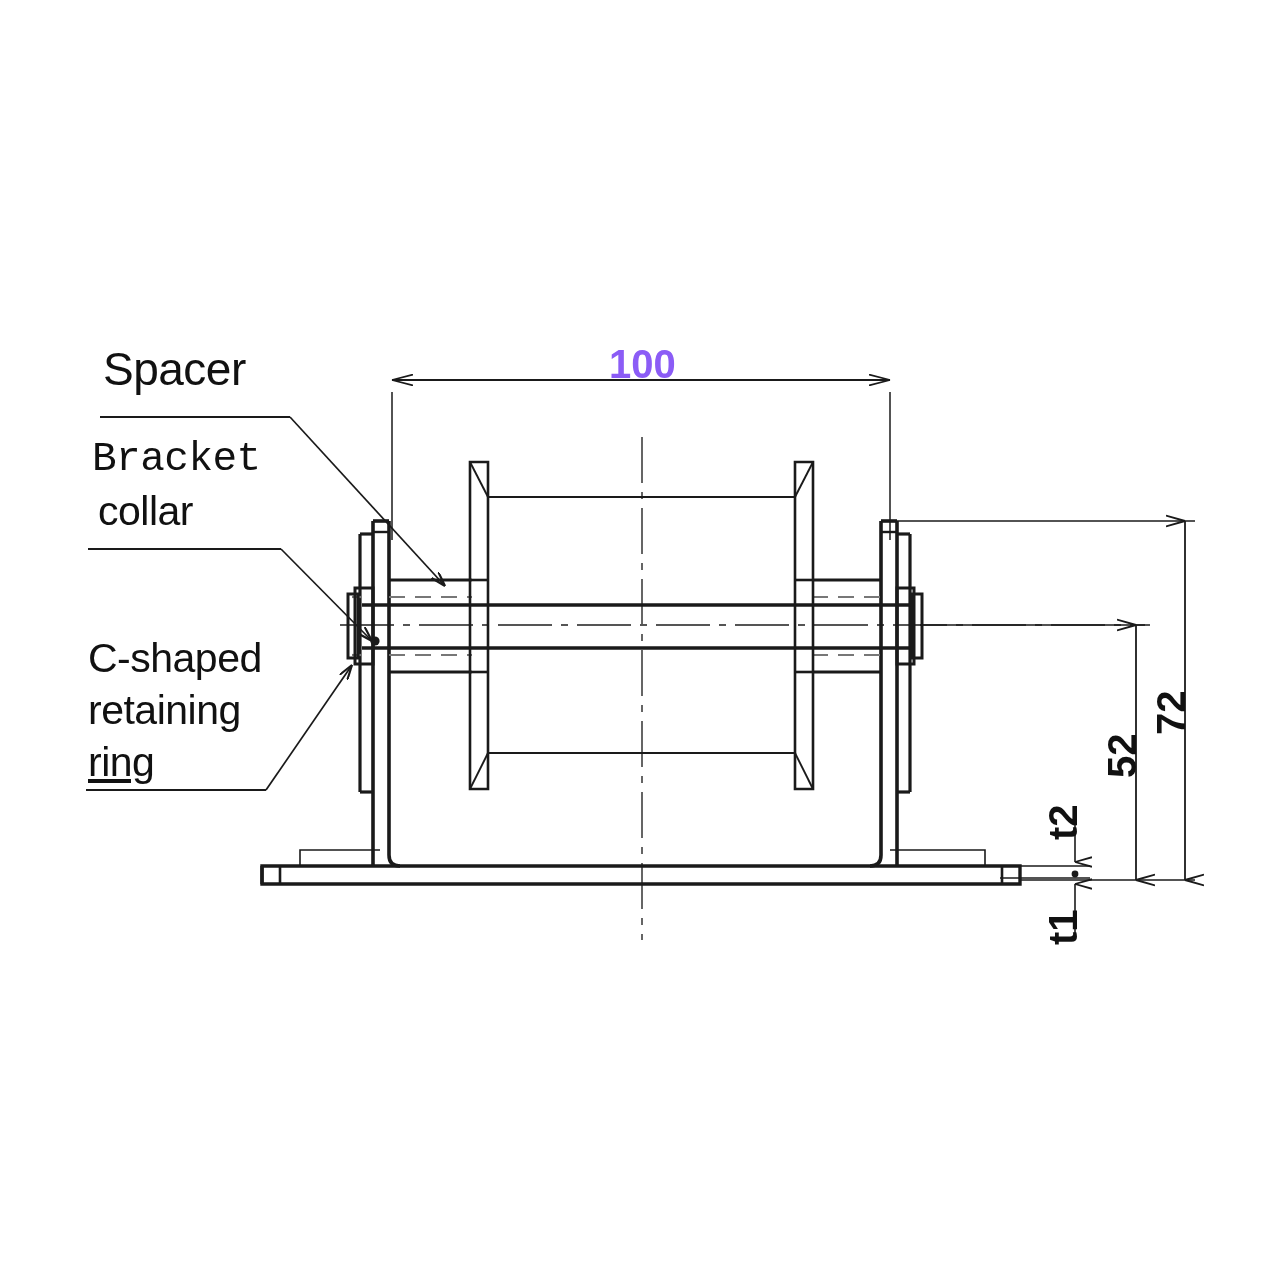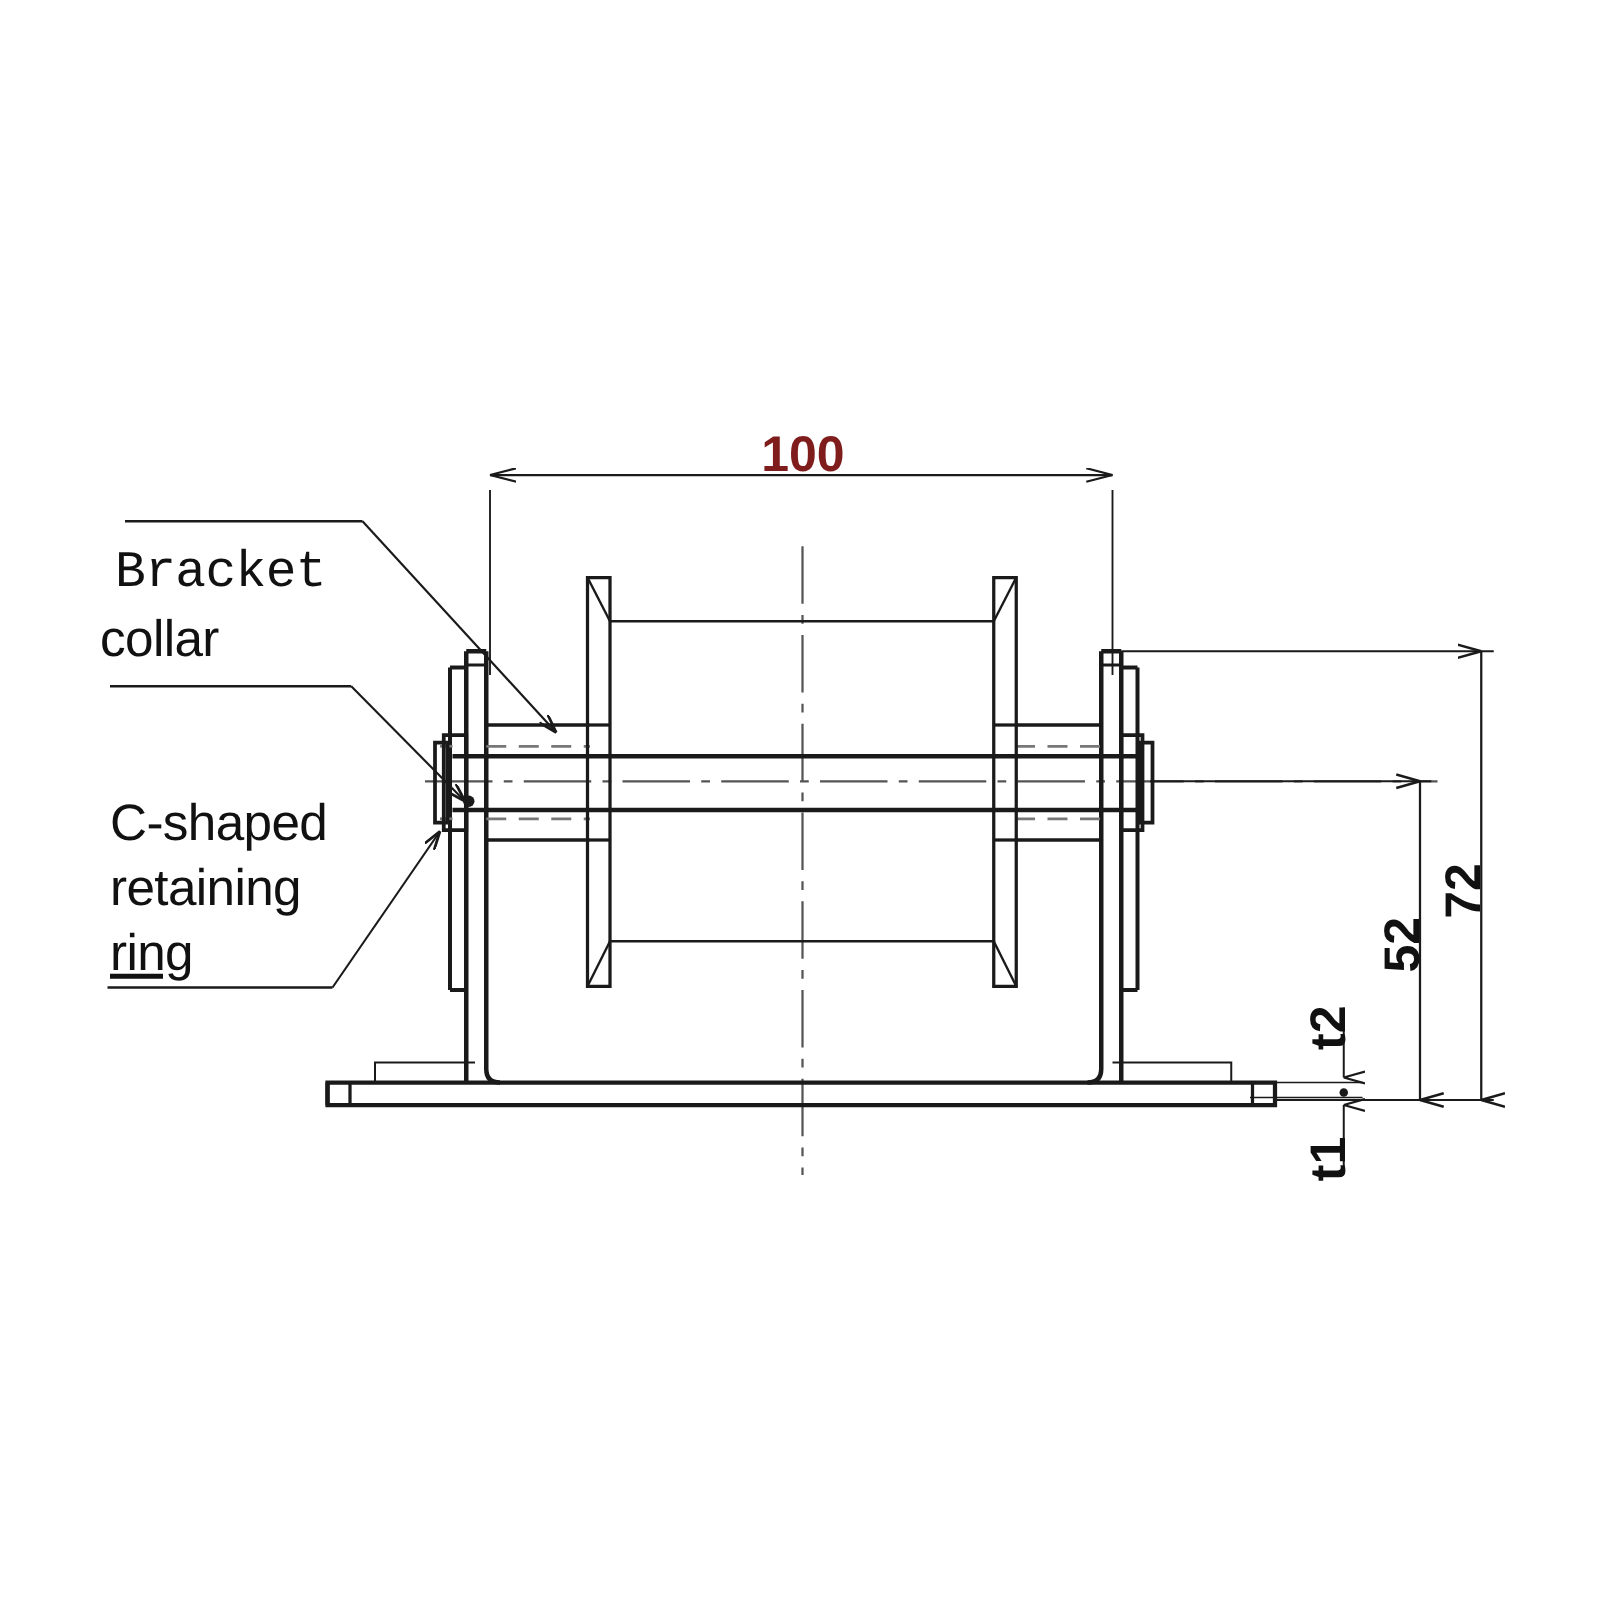--- a/index.html
+++ b/index.html
@@ -33,21 +33,21 @@
   .lbl-big {
     font-size: 46px;
     letter-spacing: -0.5px;
   }
   .lbl-med {
     font-size: 41px;
     letter-spacing: -0.5px;
   }
   .dim-num {
     position: absolute;
-    color: #7f1d1d;
+    color: #8b5cf6;
     font-family: "Liberation Sans", sans-serif;
     font-weight: 700;
     font-size: 40px;
     white-space: pre;
   }
   .dim-rot {
     position: absolute;
     color: #111111;
     font-family: "Liberation Sans", sans-serif;
     font-weight: 700;
@@ -228,24 +228,25 @@
       </g>
 
       <g>
         <path d="M86,790 L266,790" stroke="#1a1a1a" stroke-width="2.0"></path>
         <path d="M266,790 L352,665" stroke="#1a1a1a" stroke-width="1.7" marker-end="url(#arrSolid)"></path>
       </g>
 
     </g>
   </svg>
 
+  <div class="lbl lbl-big" style="left:103px; top:344px;">Spacer</div>
 
   <div class="lbl lbl-med" style="left:92px; top:437px;font-family:Liberation Mono, monospace;">Bracket</div>
 
-  <div class="lbl lbl-med" style="left:80px; top:489px;text-align:center;">collar</div>
+  <div class="lbl lbl-med" style="left:98px; top:489px;text-align:center;">collar</div>
 
   <div class="lbl lbl-med" style="left:88px; top:636px;">C-shaped</div>
 
   <div class="lbl lbl-med" style="left:88px; top:688px;">retaining</div>
 
   <div class="lbl lbl-med" style="left:88px; top:740px;text-decoration:underline;">ring</div>
 
   <div class="dim-num" style="left:609px; top:342px;">100</div>
 
   <div class="dim-rot" style="left:1149px; top:735px;">72</div>

